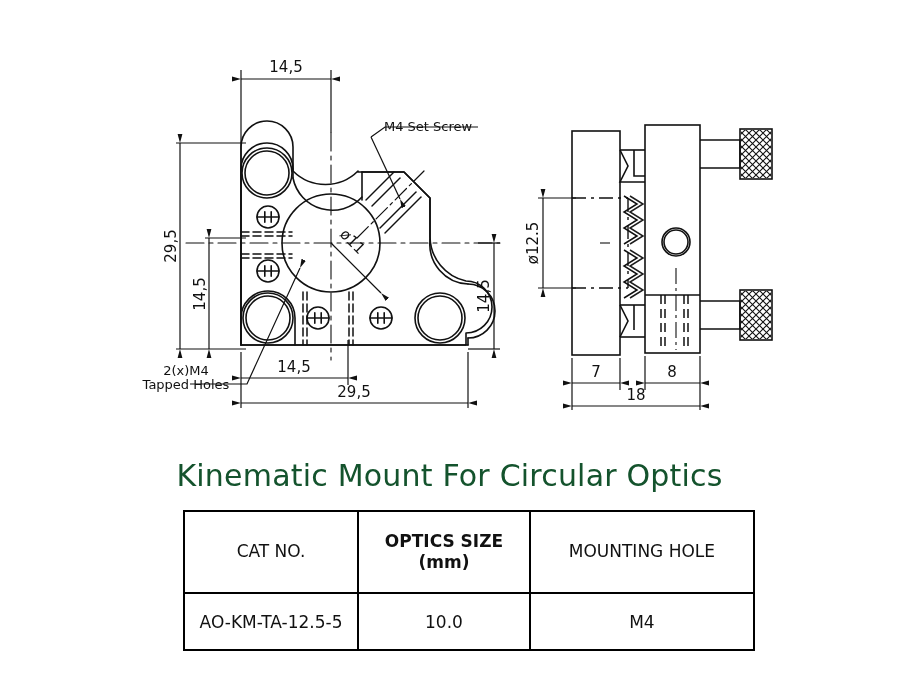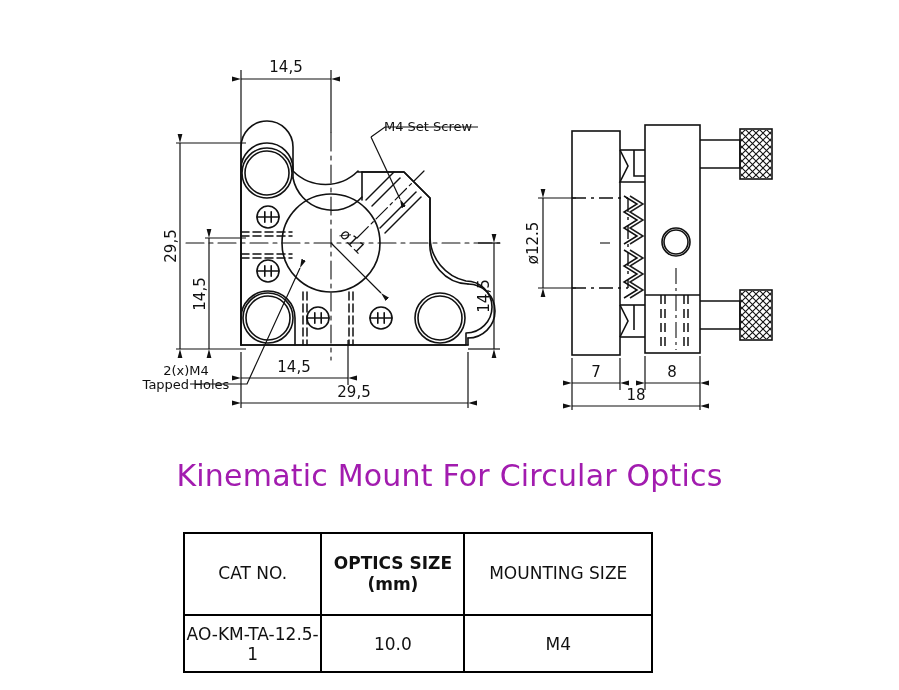--- a/index.html
+++ b/index.html
@@ -3,22 +3,22 @@
 <meta charset="utf-8">
 <style>
   html,body{margin:0;padding:0;background:#ffffff;}
   body{width:899px;height:690px;overflow:hidden;
        font-family:"DejaVu Sans","Liberation Sans",sans-serif;color:#000;}
   #stage{position:relative;width:899px;height:690px;background:#fff;}
   svg{display:block;}
   .dimtext{font-family:"DejaVu Sans","Liberation Sans",sans-serif;font-size:15px;fill:#111;}
   .notetext{font-family:"DejaVu Sans","Liberation Sans",sans-serif;font-size:13px;fill:#111;}
   .title{position:absolute;left:0;top:458px;width:899px;text-align:center;
-         font-size:30px;letter-spacing:0.2px;color:#a21caf;font-weight:400;}
-  table.spec{position:absolute;left:183px;top:510px;width:470px;border-collapse:collapse;margin-top:22px;}
+         font-size:30px;letter-spacing:0.2px;color:#14532d;font-weight:400;}
+  table.spec{position:absolute;left:183px;top:510px;width:572px;border-collapse:collapse;}
   table.spec td{border:2px solid #000;text-align:center;color:#111;font-size:17px;padding:0;}
   td.hcell{height:80px;line-height:1.25;}
   td.dcell{height:55px;}
   td.c1{width:175px;}
   td.c2{width:172px;font-weight:bold;}
   td.c3{width:225px;}
   td.catno{font-size:15px;}
 </style>
 </head>
 <body>
@@ -284,24 +284,24 @@
     <tbody>
       <tr>
         <td class="hcell c1">
           <span>CAT NO.</span>
         </td>
         <td class="hcell c2">
           <span>OPTICS SIZE</span><br>
           <span>(mm)</span>
         </td>
         <td class="hcell c3">
-          <span>MOUNTING SIZE</span>
+          <span>MOUNTING HOLE</span>
         </td>
       </tr>
       <tr>
-        <td class="dcell catno">AO-KM-TA-12.5-1</td>
+        <td class="dcell catno">AO-KM-TA-12.5-5</td>
         <td class="dcell">10.0</td>
         <td class="dcell">M4</td>
       </tr>
     </tbody>
   </table>
 
 </div>
 
 </body></html>

